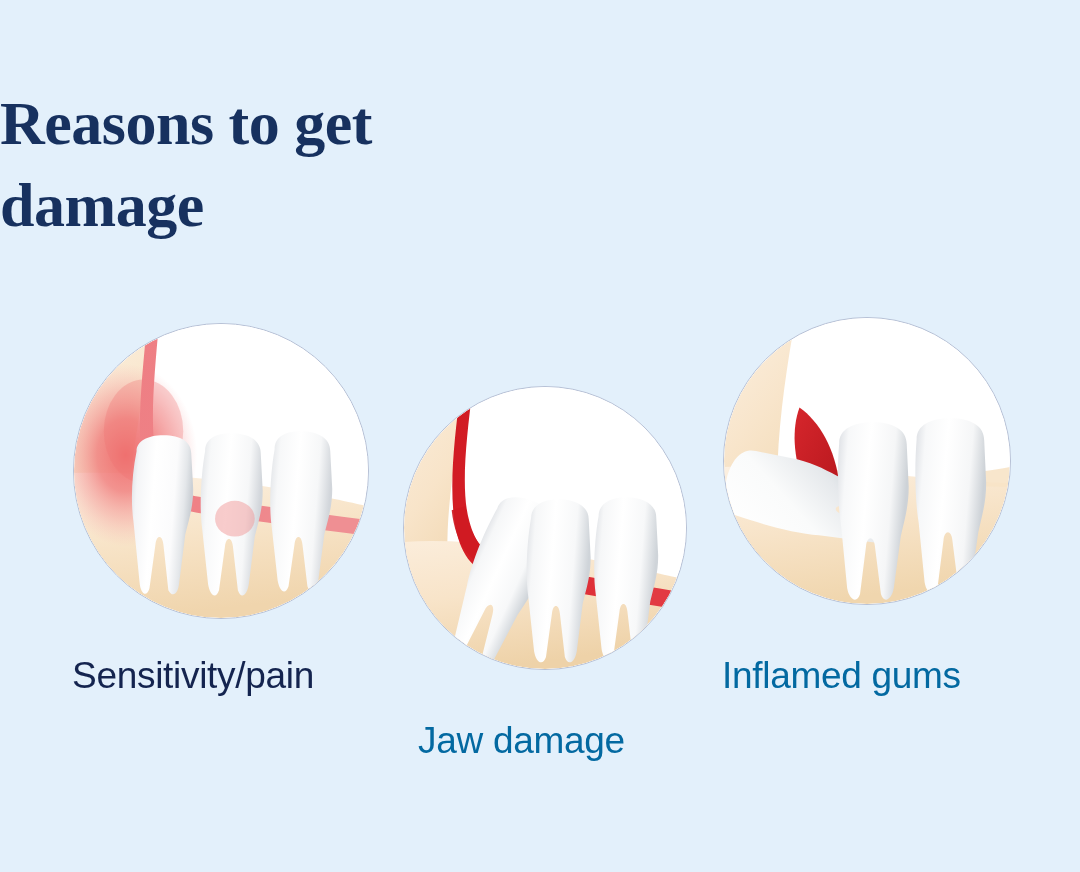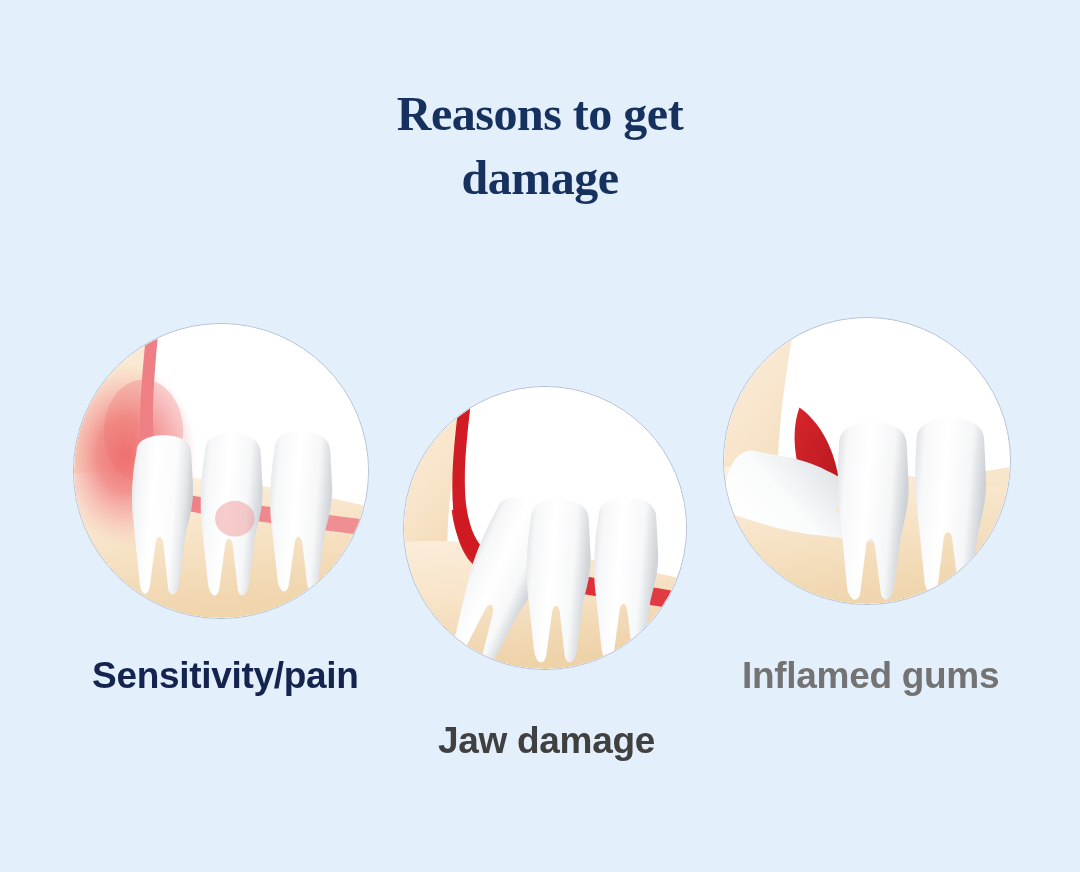--- a/index.html
+++ b/index.html
@@ -19,25 +19,25 @@
     inset: 0;
     background: #e3f0fb;
   }
 
   
   .title {
     position: absolute;
     left: 0;
     top: 82px;
     width: 1080px;
-    text-align: center;
+    text-align: left;
     font-family: "Liberation Serif", serif;
     font-weight: bold;
     color: #17315f;
-    font-size: 48px;
+    font-size: 62px;
     line-height: 1.33;
     letter-spacing: -0.5px;
   }
   .title .tline { display: block; }
 
   
   .panel { position: absolute; }
 
   .circle {
     position: absolute;
@@ -47,24 +47,23 @@
     overflow: hidden;
     border: 1.5px solid #b7c1d6;
     background: #ffffff;
   }
 
   .caption {
     position: absolute;
     white-space: nowrap;
     color: #14244f;
     font-family: "Liberation Sans", sans-serif;
-    font-weight: 700;
+    font-weight: 400;
     font-size: 37px;
     letter-spacing: -0.3px;
-    margin-left: 20px;
   }
 
   
   #panel-1 { left: 73px;  top: 323px;  width: 296px; height: 296px; }
   #panel-1 .circle { width: 296px; height: 296px; }
   #cap-1 { left: 72px; top: 655px; }
 
   
   #panel-2 { left: 403px; top: 386px; width: 284px; height: 284px; }
   #panel-2 .circle { width: 284px; height: 284px; }
@@ -225,21 +224,21 @@
           <g>
             <path d="M196,130 C196,118 207,111 224,111 C242,111 254,119 254,131
                      L256,170 C256,188 252,200 248,216 L242,264 C240,276 233,279 230,270
                      L225,226 C224,216 218,216 217,226 L211,270 C208,279 201,276 199,264
                      L193,208 C190,186 192,152 196,130 Z" fill="url(#toothG3)"></path>
           </g>
         </g>
       </svg>
     </div>
   </div>
-  <div class="caption" id="cap-2" style="color: #404040;">Jaw damage</div>
+  <div class="caption" id="cap-2" style="color: #0369a1;">Jaw damage</div>
 
   <div class="panel" id="panel-3">
     <div class="circle" style="border-color: rgb(183, 193, 214);">
       <svg class="scene" viewBox="0 0 288 288">
         <defs>
           <linearGradient id="p3gum" x1="0" y1="0" x2="0.3" y2="1">
             <stop offset="0" stop-color="#fcf0e1"></stop>
             <stop offset="0.45" stop-color="#f8e5cb"></stop>
             <stop offset="1" stop-color="#f0d6ae"></stop>
           </linearGradient>
@@ -294,15 +293,15 @@
           <g>
             <path d="M194,122 C194,108 208,101 228,101 C249,101 262,109 262,123
                      L264,166 C264,186 260,198 256,216 L249,266 C247,278 239,282 236,272
                      L230,224 C229,213 222,213 221,224 L215,272 C212,282 204,278 202,266
                      L196,206 C192,182 192,146 194,122 Z" fill="url(#toothG4)"></path>
           </g>
         </g>
       </svg>
     </div>
   </div>
-  <div class="caption" id="cap-3" style="color: #737373;">Inflamed gums</div>
+  <div class="caption" id="cap-3" style="color: #0369a1;">Inflamed gums</div>
 
 </div>
 
 </body></html>

